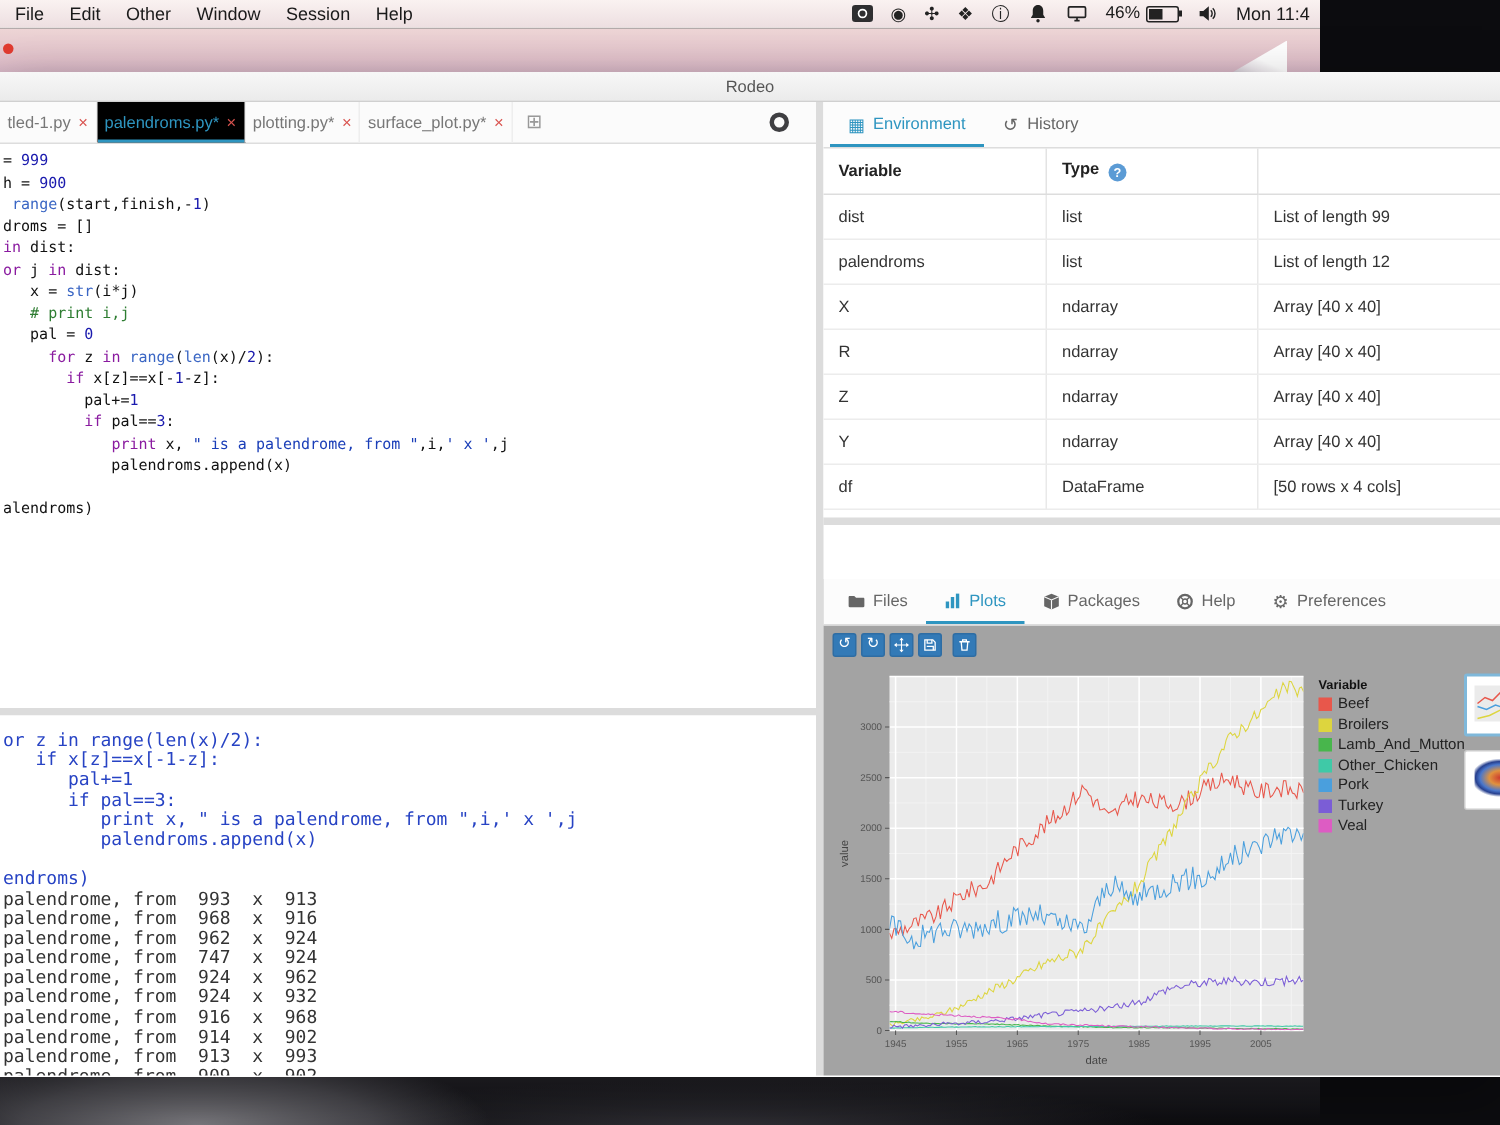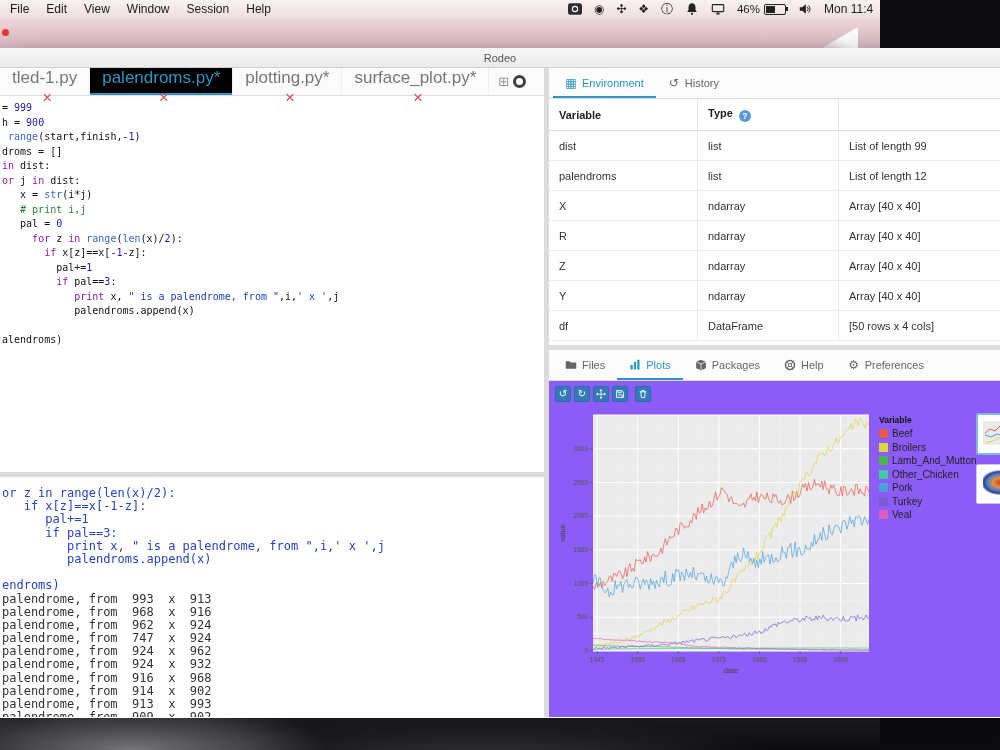--- a/index.html
+++ b/index.html
@@ -33,21 +33,21 @@
   .titlebar{height:20px;background:linear-gradient(#f7f7f7,#ebebeb);border-bottom:1px solid #d0d0d0;display:flex;align-items:center;justify-content:center;font-size:11px;color:#555;box-sizing:border-box;}
   .content{display:flex;height:649px;}
   .left-pane{width:544px;display:flex;flex-direction:column;min-width:0;}
   .v-divider{width:5px;background:#dcdcdc;cursor:col-resize;}
   .right-pane{flex:1;display:flex;flex-direction:column;min-width:0;}
   .h-divider{height:5px;background:#dcdcdc;cursor:row-resize;flex:none;}
 
   
   .tabbar{height:27px;background:#fbfbfb;border-bottom:1px solid #ddd;display:flex;align-items:stretch;position:relative;flex:none;}
   .tabs{display:flex;}
-  .etab{display:flex;align-items:center;padding:0 12px;font-size:17px;color:#777;border-right:1px solid #eee;cursor:pointer;white-space:nowrap;flex-direction:column;}
+  .etab{display:flex;align-items:center;padding:0 5px;font-size:11px;color:#777;border-right:1px solid #eee;cursor:pointer;white-space:nowrap;}
   .etab.active{color:#2e95c0;background:#000000;box-shadow:inset 0 -2px 0 #2e95c0;}
   .etab-close{color:#d9534f;margin-left:5px;}
   .newtab{align-self:center;margin-left:9px;color:#999;font-size:13px;font-family:"DejaVu Sans",sans-serif;cursor:pointer;}
   .kernel{position:absolute;right:18px;top:7px;width:7px;height:7px;border:3px solid #3f3f42;border-radius:50%;cursor:pointer;}
 
   
   .editor{height:376px;background:#fff;overflow:hidden;padding:5px 0 0 2px;font-family:"DejaVu Sans Mono","Liberation Mono",monospace;font-size:10px;box-sizing:border-box;flex:none;}
   .code-line{height:14.5px;line-height:14.5px;white-space:pre;}
   .tk-p{color:#111;} .tk-kw{color:#8a1ba0;} .tk-n{color:#1a1aae;} .tk-str{color:#1a3eb8;} .tk-com{color:#2e7d32;} .tk-fn{color:#3a66c4;}
   .console{flex:1;background:#fff;overflow:hidden;padding:10px 0 0 2px;font-family:"DejaVu Sans Mono","Liberation Mono",monospace;font-size:12px;min-height:0;}
@@ -66,21 +66,21 @@
   
   .env-section{height:277px;display:flex;flex-direction:column;background:#fff;flex:none;}
   .env-table{width:100%;border-collapse:collapse;font-size:11px;table-layout:fixed;}
   .env-table th{text-align:left;font-weight:bold;color:#222;padding:8px 10px;border-bottom:1px solid #ddd;border-right:1px solid #e3e3e3;height:13px;white-space:nowrap;}
   .env-table th:first-child{width:128px;} .env-table th:nth-child(2){width:120px;}
   .env-table th:last-child,.env-table td:last-child{border-right:none;}
   .env-table td{padding:8px 10px;border-bottom:1px solid #ececec;border-right:1px solid #e9e9e9;color:#333;white-space:nowrap;overflow:hidden;height:13px;}
   .qmark{display:inline-flex;width:12px;height:12px;border-radius:50%;background:#5b9bd5;color:#fff;font-size:8.5px;align-items:center;justify-content:center;margin-left:6px;font-weight:bold;vertical-align:-2px;cursor:pointer;}
 
   
-  .plots-section{flex:1;display:flex;flex-direction:column;min-height:0;background:#8b5cf6;}
+  .plots-section{flex:1;display:flex;flex-direction:column;min-height:0;background:#a3a3a3;margin-top:36px;}
   .plot-toolbar{height:26px;display:flex;align-items:center;gap:3px;padding-left:6px;flex:none;}
   .pbtn{width:16px;height:16px;border:1px solid #2e6da4;background:#337ab7;border-radius:2px;color:#fff;display:inline-flex;align-items:center;justify-content:center;padding:0;cursor:pointer;}
   .pbtn .ic-txt{font-size:10px;color:#fff;}
   .pbtn svg{width:10px;height:10px;}
   .pbtn-trash{margin-left:4px;}
   .plot-area{flex:1;position:relative;overflow:hidden;min-height:0;}
   #plot-svg{position:absolute;left:6px;top:0;}
   svg text{font-family:"Liberation Sans",sans-serif;}
   .legend{position:absolute;left:330px;top:8px;}
   .legend-title{font-size:8.5px;font-weight:bold;color:#111;margin-bottom:3px;}
@@ -95,21 +95,21 @@
 </style>
 </head>
 <body>
 
 <div class="desktop">
 
   <div class="menubar">
     <div class="mb-left">
         <span class="mb-item">File</span>
         <span class="mb-item">Edit</span>
-        <span class="mb-item">View</span>
+        <span class="mb-item">Other</span>
         <span class="mb-item">Window</span>
         <span class="mb-item">Session</span>
         <span class="mb-item">Help</span>
       </div>
     <div class="mb-right">
       <span class="mbi">
           <svg viewBox="0 0 16 13" width="15" height="12">
             <rect width="16" height="13" rx="2.5" fill="#2e2e30"></rect>
             <circle cx="8" cy="6.5" r="3" fill="none" stroke="#fff" stroke-width="1.3"></circle>
           </svg>

